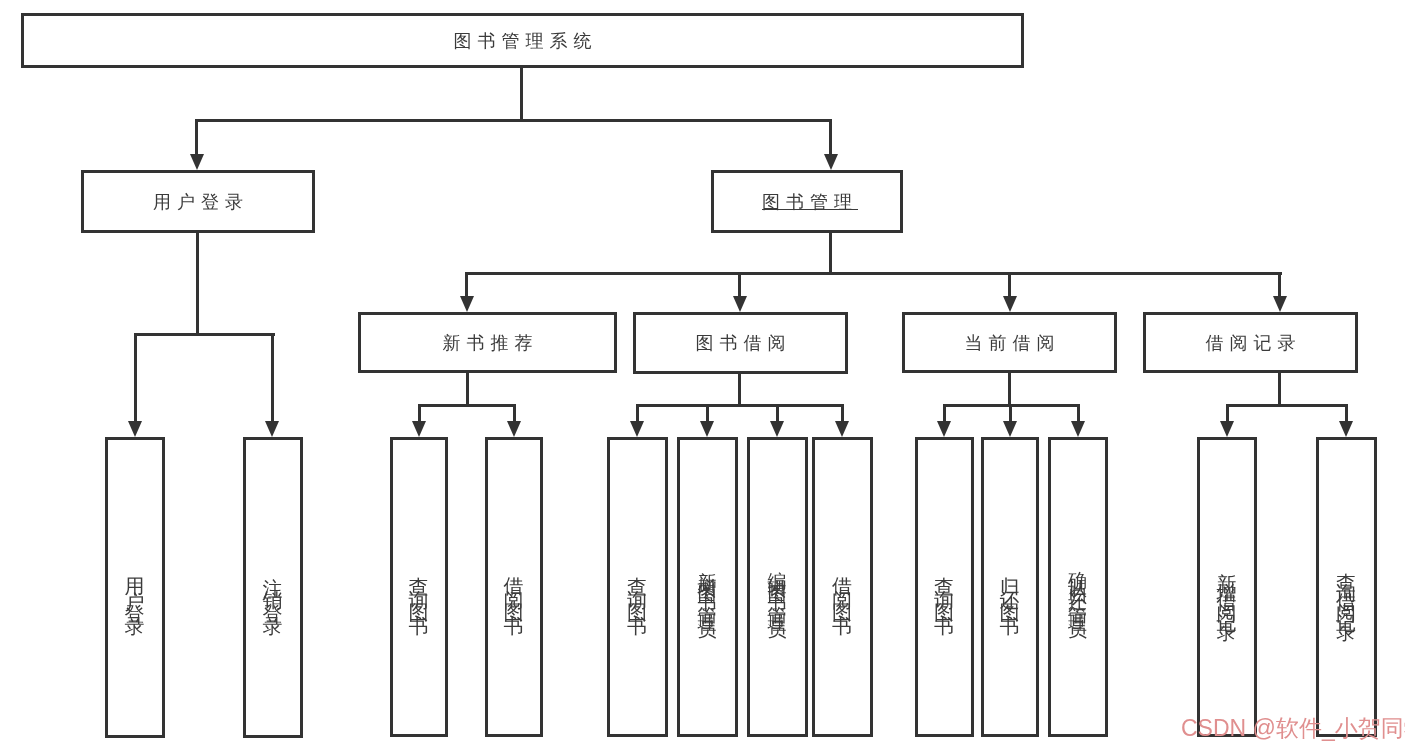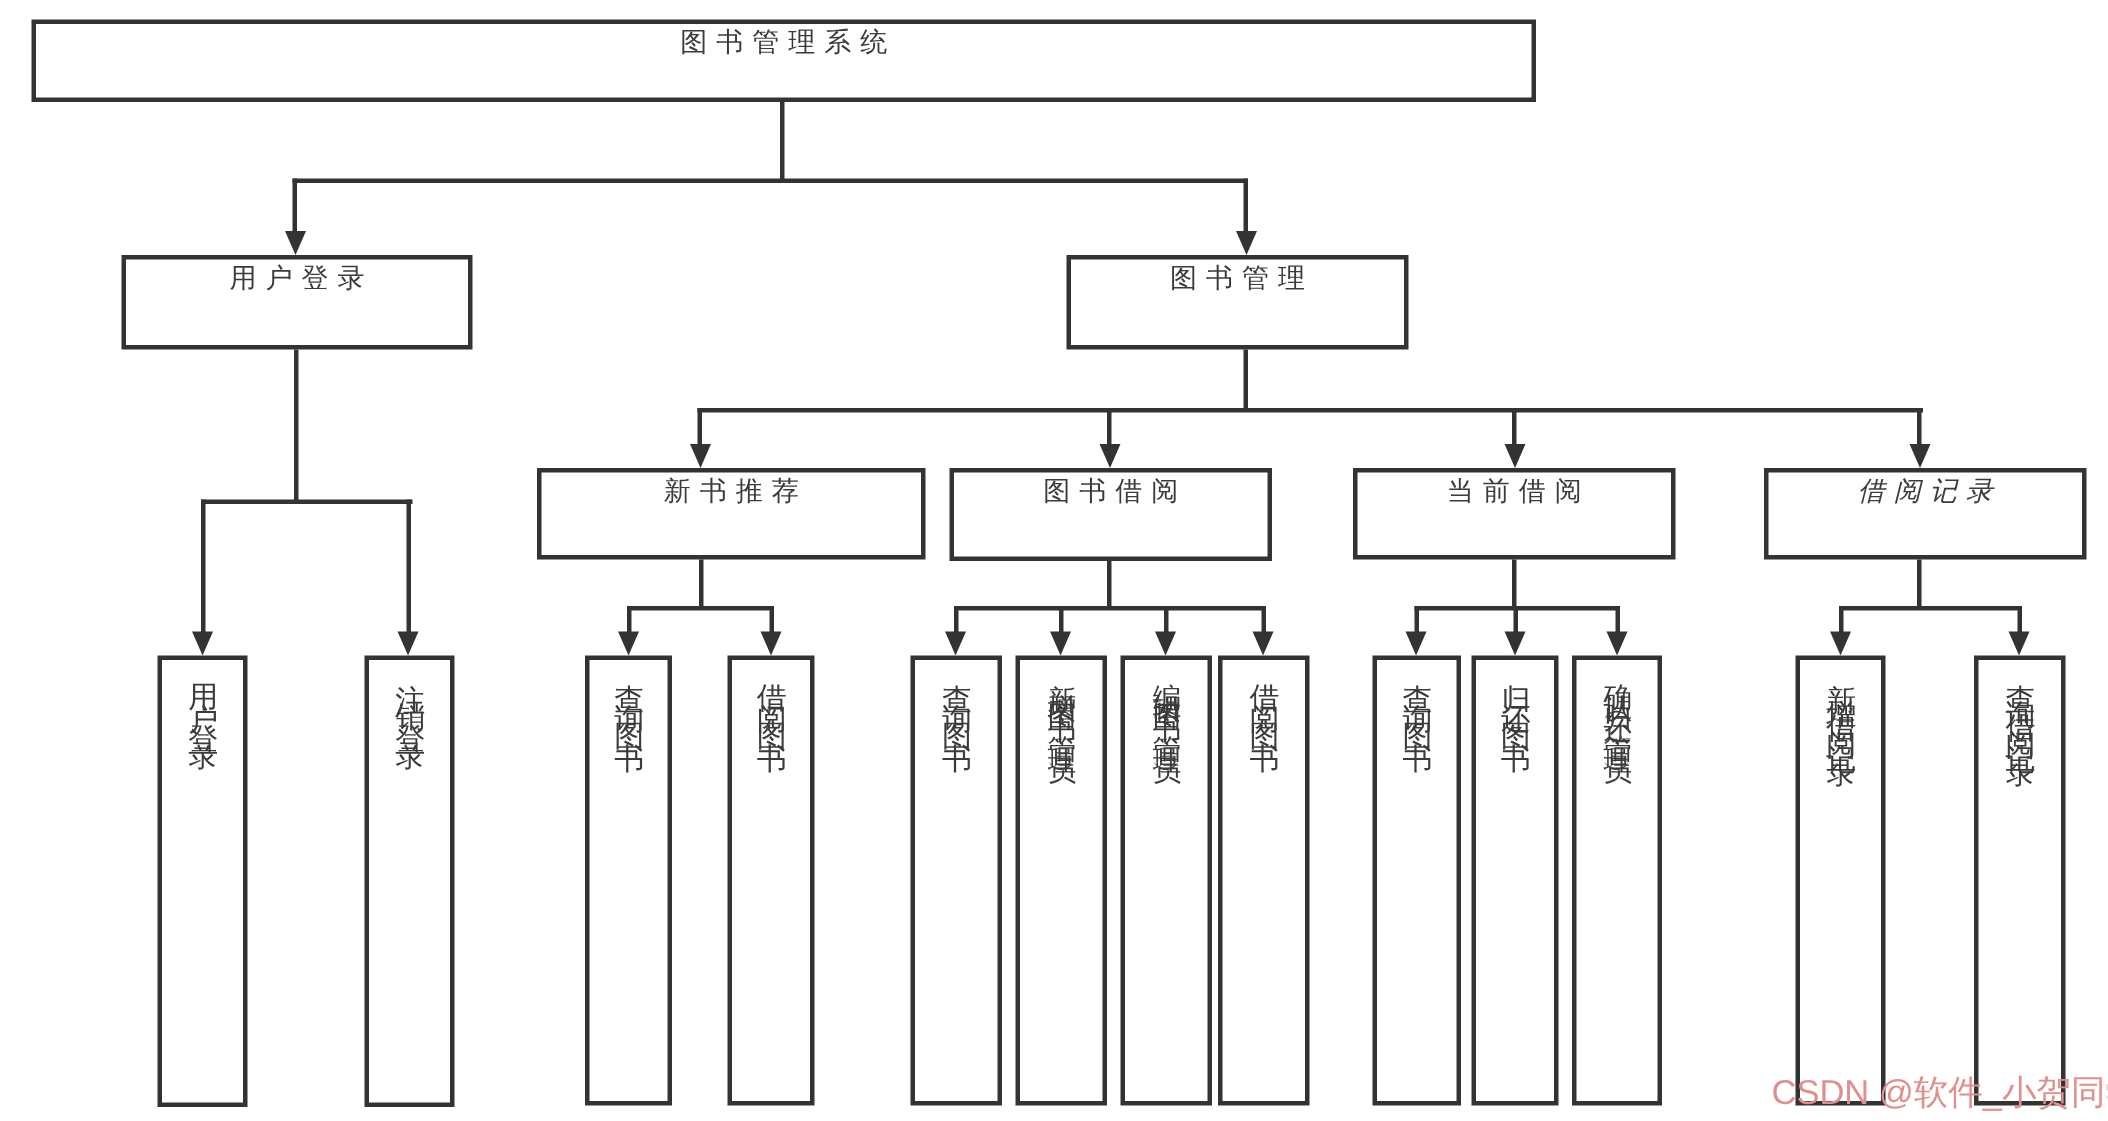--- a/index.html
+++ b/index.html
@@ -13,21 +13,21 @@
     position: relative;
     width: 1405px; height: 747px;
     background: var(--color-background, #ffffff);
   }
   .box {
     position: absolute;
     box-sizing: border-box;
     border: 3px solid var(--color-box_border, #333333);
     background: #ffffff;
     display: flex;
-    align-items: flex-start;
+    align-items: center;
     justify-content: center;
     color: var(--color-text, #3b3b3b);
   }
   .hlabel {
     font-size: 18px;
     letter-spacing: 6px;
     text-indent: 6px;
     white-space: nowrap;
   }
   .vlabel {
@@ -78,21 +78,21 @@
   <div class="vline" style="left:520px;top:68px;height:53px;"></div>
   <div class="hline" style="left:195px;top:119px;width:637px;"></div>
   <div class="vline" style="left:195px;top:119px;height:36px;"></div>
   <div class="arrow" style="left:190px;top:154px;"></div>
   <div class="vline" style="left:829px;top:119px;height:36px;"></div>
   <div class="arrow" style="left:824px;top:154px;"></div>
 
   <div class="box" style="left:81px;top:170px;width:234px;height:63px;">
     <span class="hlabel">用户登录</span>
   </div>
-  <div class="box" style="left:711px;top:170px;width:228px;height:63px;">
+  <div class="box" style="left:711px;top:170px;width:192px;height:63px;text-decoration:underline;">
     <span class="hlabel">图书管理</span>
   </div>
 
   <div class="vline" style="left:196px;top:233px;height:102px;"></div>
   <div class="hline" style="left:134px;top:333px;width:141px;"></div>
   <div class="vline" style="left:134px;top:333px;height:89px;"></div>
   <div class="arrow" style="left:128px;top:421px;"></div>
   <div class="vline" style="left:271px;top:333px;height:89px;"></div>
   <div class="arrow" style="left:265px;top:421px;"></div>
 
@@ -109,21 +109,21 @@
 
   <div class="box" style="left:358px;top:312px;width:259px;height:61px;">
     <span class="hlabel">新书推荐</span>
   </div>
   <div class="box" style="left:633px;top:312px;width:215px;height:62px;">
     <span class="hlabel">图书借阅</span>
   </div>
   <div class="box" style="left:902px;top:312px;width:215px;height:61px;">
     <span class="hlabel">当前借阅</span>
   </div>
-  <div class="box" style="left:1176px;top:312px;width:215px;height:61px;font-style:italic;">
+  <div class="box" style="left:1143px;top:312px;width:215px;height:61px;">
     <span class="hlabel">借阅记录</span>
   </div>
 
   <div class="vline" style="left:466px;top:373px;height:33px;"></div>
   <div class="hline" style="left:418px;top:404px;width:98px;"></div>
   <div class="vline" style="left:418px;top:404px;height:18px;"></div>
   <div class="arrow" style="left:412px;top:421px;"></div>
   <div class="vline" style="left:513px;top:404px;height:18px;"></div>
   <div class="arrow" style="left:507px;top:421px;"></div>
 

